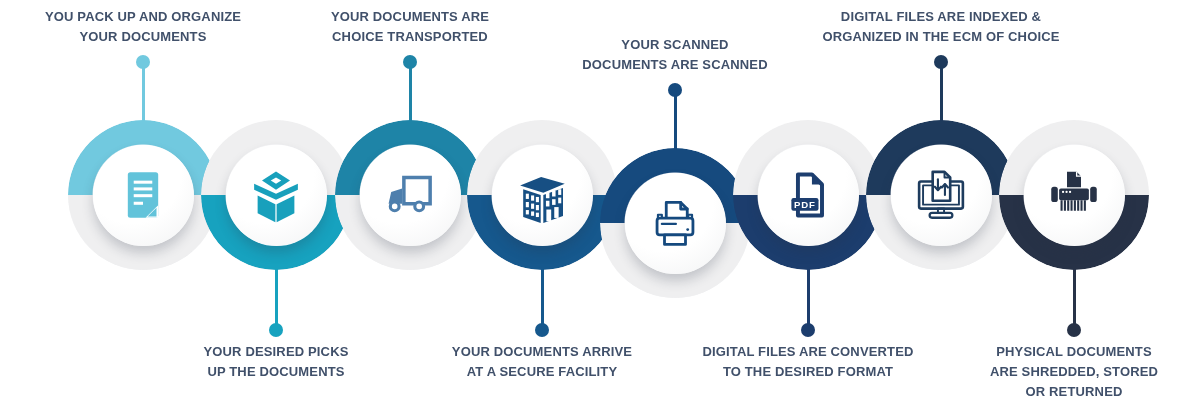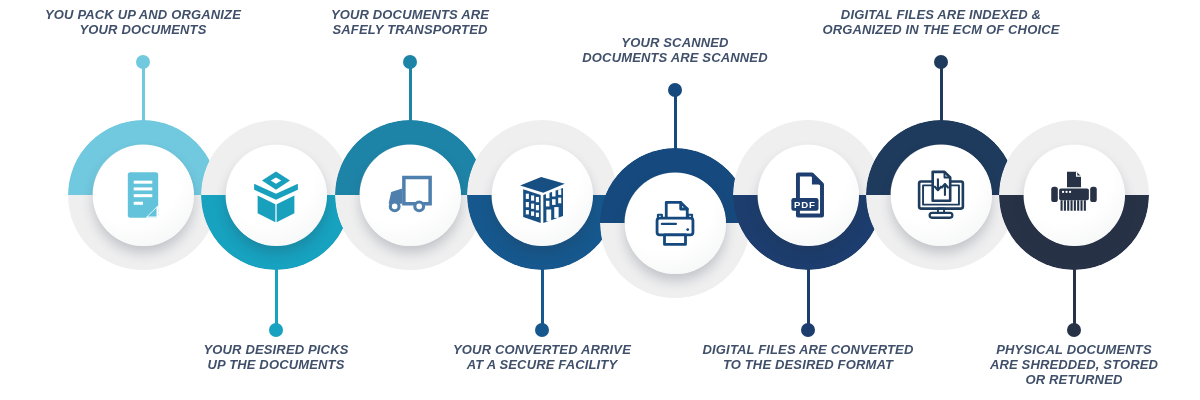--- a/index.html
+++ b/index.html
@@ -7,25 +7,24 @@
     position:relative;
     width:1200px;height:400px;
     overflow:hidden;
     background:#ffffff;
     font-family:"Liberation Sans", sans-serif;
   }
   .step{position:absolute;top:0;width:260px;height:400px;pointer-events:none;}
   .label{
     position:absolute;left:0;width:260px;
     text-align:center;
-    font-weight:700;font-size:13px;line-height:15px;
+    font-weight:700;font-size:13px;line-height:20px;
     letter-spacing:.15px;
     color:#40506a;
     white-space:pre-line;
-    font-style:italic;
   }
   .step.top .label{top:7px;}
   .step.bottom .label{top:342px;}
   .dot{
     position:absolute;left:123px;width:14px;height:14px;border-radius:50%;
     background:var(--c);
   }
   .step.top .dot{top:55px;}
   .step.bottom .dot{top:323px;}
   .vline{
@@ -91,36 +90,36 @@
         <polygon points="32,30.5 32,37.5 7,26 7,19" fill="var(--ic)"></polygon>
         <polygon points="32,30.5 32,37.5 57,26 57,19" fill="var(--ic)"></polygon>
         <polygon points="11,32.5 31.3,42.5 31.3,63 11,52.8" fill="var(--ic)"></polygon>
         <polygon points="53,32.5 32.7,42.5 32.7,63 53,52.8" fill="var(--ic)"></polygon>
       </svg>
     </div>
   </div>
 
   <div class="step top" style="left: 280px; z-index: 3; --c: #1e84a7; --ic: #4e7fad; --gray: #efeff0;">
     <div class="label">YOUR DOCUMENTS ARE
-SAFELY TRANSPORTED</div>
+CHOICE TRANSPORTED</div>
     <div class="dot"></div>
     <div class="vline"></div>
     <div class="ring"></div>
     <div class="disc">
       <svg viewBox="0 0 64 64" width="56" height="56">
         <rect x="25" y="12" width="30" height="30" fill="none" stroke="var(--ic)" stroke-width="4"></rect>
         <path d="M7.5 42 L10.5 28.5 L23 24.5 L23 42 Z" fill="var(--ic)"></path>
         <circle cx="14.5" cy="45" r="5" fill="#fff" stroke="var(--ic)" stroke-width="3.6"></circle>
         <circle cx="42.5" cy="45" r="5" fill="#fff" stroke="var(--ic)" stroke-width="3.6"></circle>
       </svg>
     </div>
   </div>
 
   <div class="step bottom" style="left: 412px; z-index: 4; --c: #16588d; --ic: #174f83; --gray: #efeff0;">
-    <div class="label">YOUR CONVERTED ARRIVE
+    <div class="label">YOUR DOCUMENTS ARRIVE
 AT A SECURE FACILITY</div>
     <div class="dot"></div>
     <div class="vline"></div>
     <div class="ring"></div>
     <div class="disc">
       <svg viewBox="0 0 64 64" width="56" height="56">
         <polygon points="7,21 31,11.5 58,19 33.5,29.5" fill="var(--ic)"></polygon>
         <polygon points="10.5,25.5 30.5,32 30.5,64 10.5,57" fill="var(--ic)"></polygon>
         <polygon points="33.5,32 56,24 56,56 33.5,64" fill="var(--ic)"></polygon>
         <g fill="#fff">

